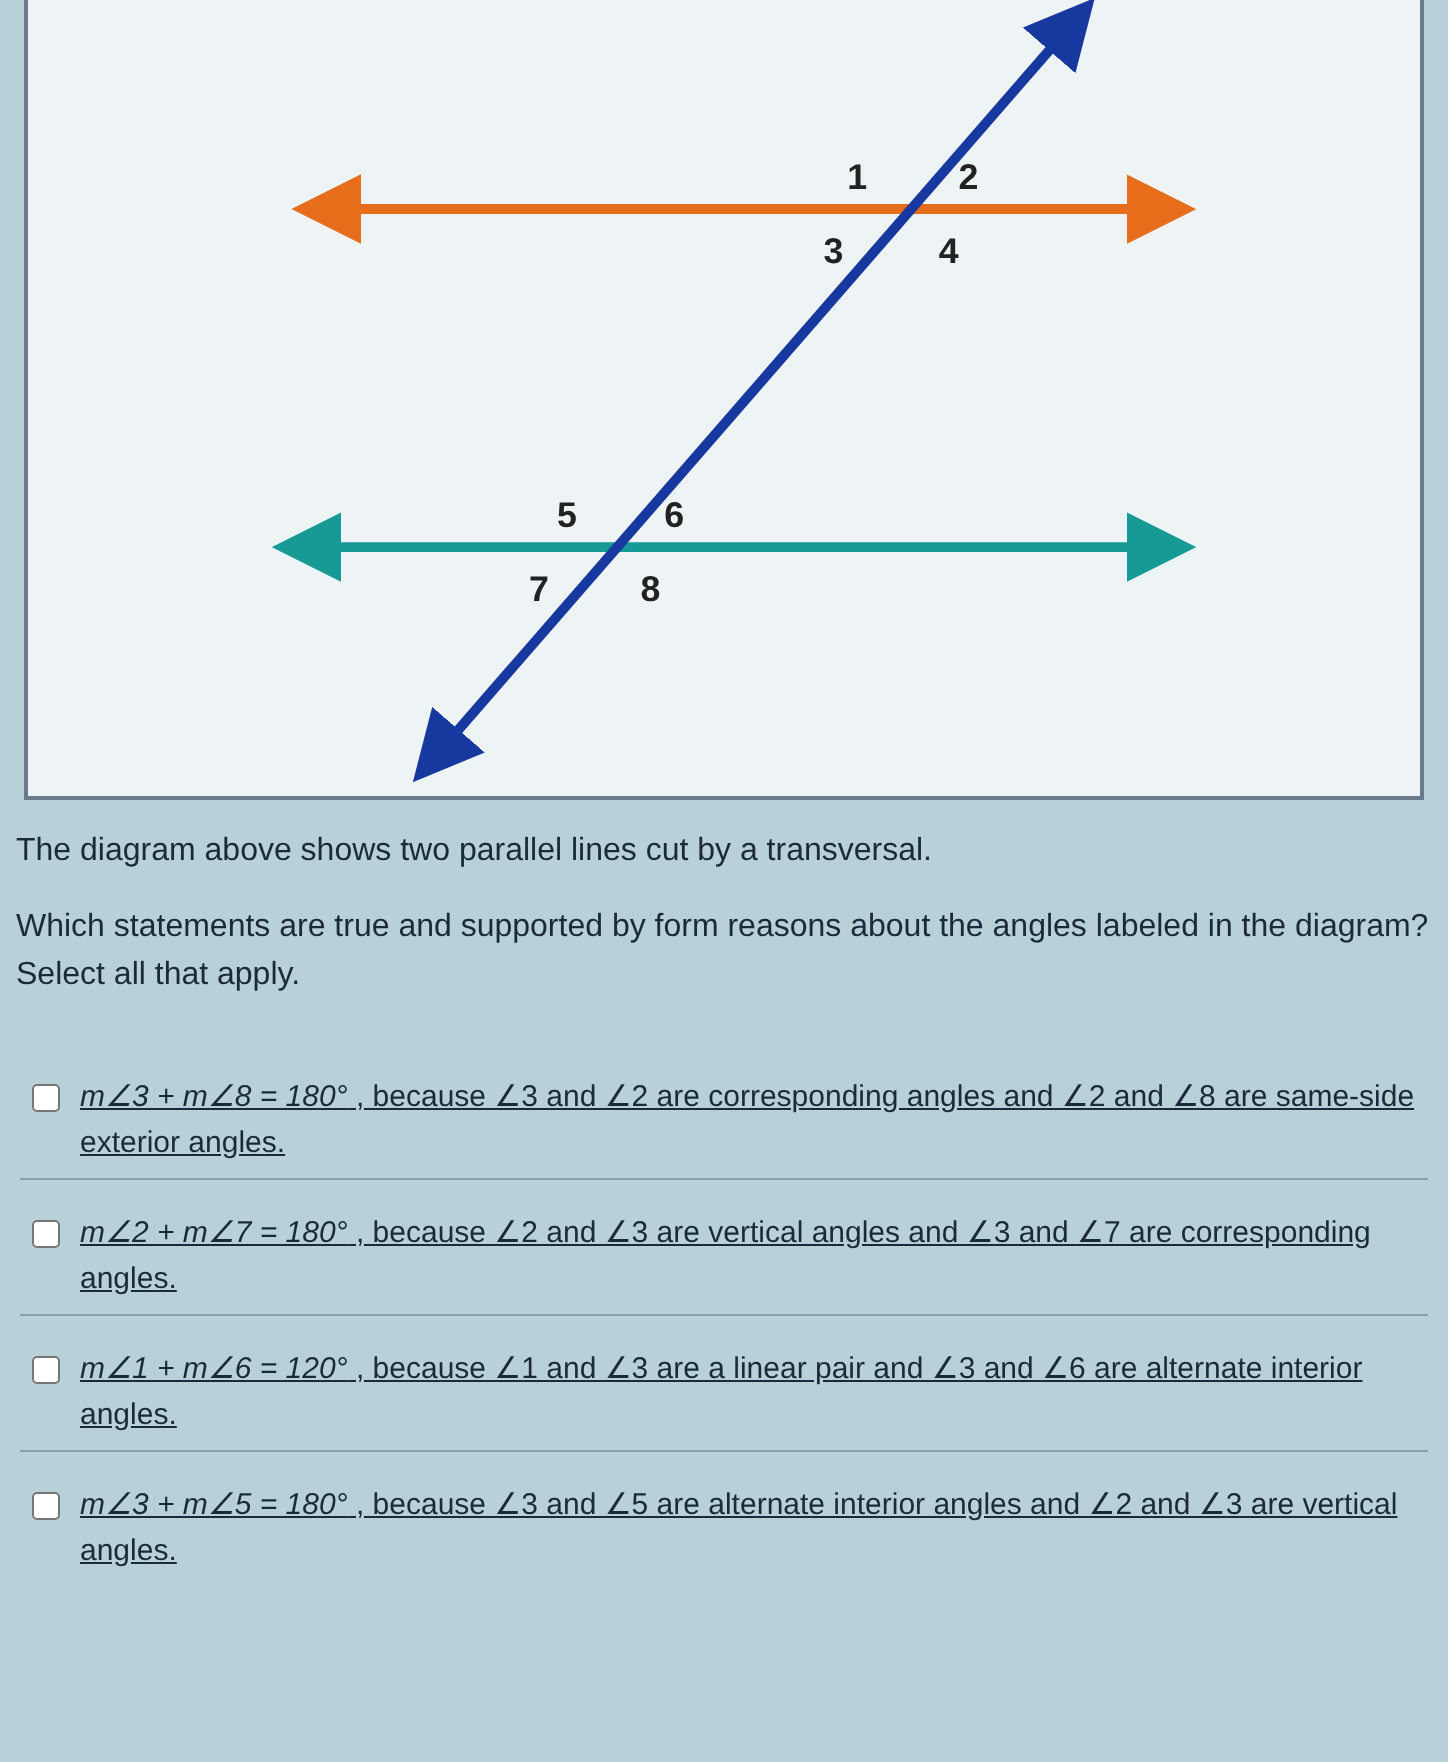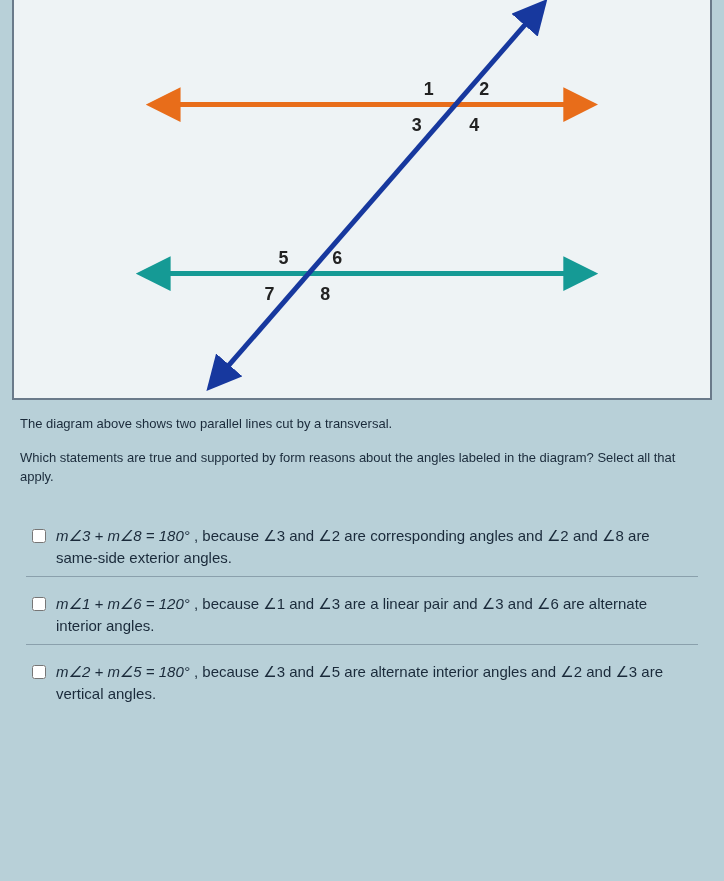--- a/index.html
+++ b/index.html
@@ -11,27 +11,27 @@
     }
     .diagram-box {
       margin: 0 12px 14px 12px;
       border: 2px solid #6a7a8a;
       border-top: none;
       background: #eef3f5;
       height: 400px;
       position: relative;
     }
     .question-text {
-      padding: 0 20px;
-      font-size: 13px;
+      padding: 0 8px;
+      font-size: 16px;
       line-height: 1.5;
       color: #1a2a3a;
     }
     .question-text p { margin-bottom: 14px; }
-    .options { padding: 8px 26px; }
+    .options { padding: 8px 10px; text-decoration: underline; }
     .option {
       display: flex;
       align-items: flex-start;
       gap: 10px;
       padding: 16px 6px 6px 6px;
       border-bottom: 1px solid #8aa0ac;
       font-size: 15px;
       line-height: 1.5;
     }
     .option:last-child { border-bottom: none; }
@@ -87,19 +87,23 @@
   <p>Which statements are true and supported by form reasons about the angles labeled in the diagram? Select all that apply.</p>
 </div>
 
 <div class="options">
   <label class="option">
     <input type="checkbox" style="">
     <span><span class="math">m∠3 + m∠8 = 180°</span><span> , because ∠3 and ∠2 are corresponding angles and ∠2 and ∠8 are same-side exterior angles.</span></span>
   </label>
   <label class="option">
     <input type="checkbox" style="">
+    <span><span class="math">m∠2 + m∠7 = 180°</span><span> , because ∠2 and ∠3 are vertical angles and ∠3 and ∠7 are corresponding angles.</span></span>
+  </label>
+  <label class="option">
+    <input type="checkbox" style="">
     <span><span class="math">m∠1 + m∠6 = 120°</span><span> , because ∠1 and ∠3 are a linear pair and ∠3 and ∠6 are alternate interior angles.</span></span>
   </label>
   <label class="option">
     <input type="checkbox" style="">
-    <span><span class="math">m∠2 + m∠5 = 180°</span><span> , because ∠3 and ∠5 are alternate interior angles and ∠2 and ∠3 are vertical angles.</span></span>
+    <span><span class="math">m∠3 + m∠5 = 180°</span><span> , because ∠3 and ∠5 are alternate interior angles and ∠2 and ∠3 are vertical angles.</span></span>
   </label>
 </div>
 
 </body></html>

